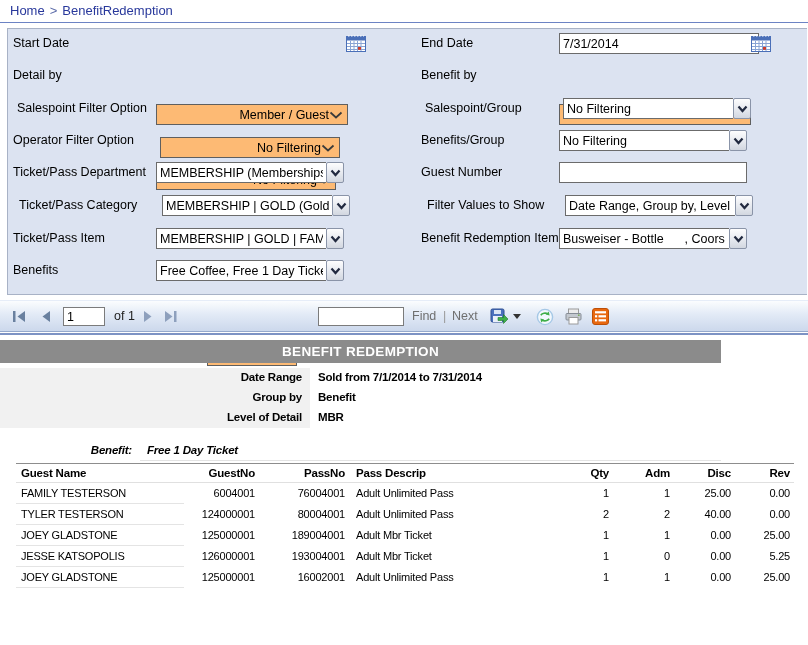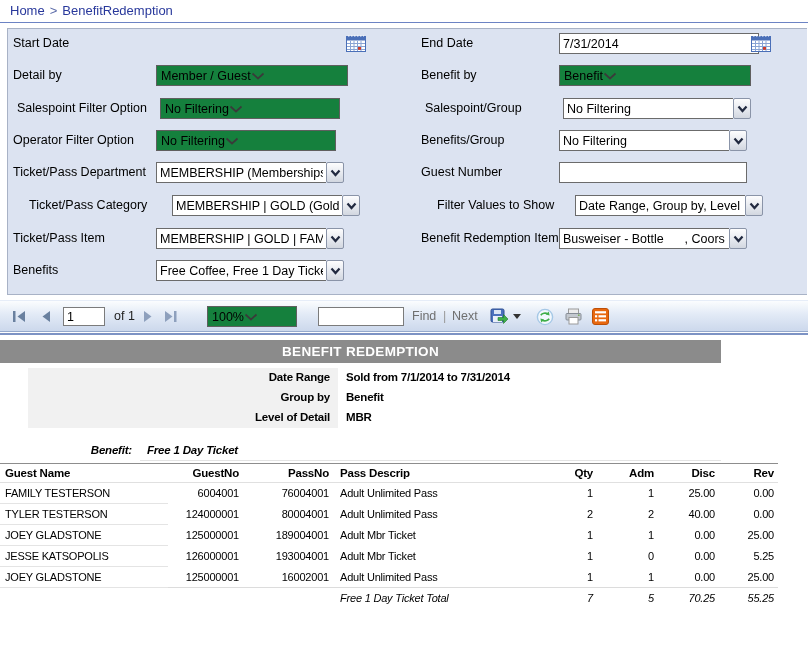--- a/index.html
+++ b/index.html
@@ -15,22 +15,22 @@
   .crumb-sep { color:#5a6aa8; margin:0 5px; }
 
   
   .panel { position:absolute; top:28px; left:7px; width:800px; height:267px;
     background:#dce3f1; border:1px solid #a8b2c6; border-right:none; }
   .frow { position:absolute; height:21px;text-decoration:underline; }
   .flabel { position:absolute; top:3px; font-size:12.5px; color:#000; white-space:nowrap; }
   .ctrl { position:absolute; top:0; height:21px; }
   .tinput { height:21px; border:1px solid #6b6b6b; background:#fff;
     font-family:"Liberation Sans",sans-serif; font-size:12.5px; padding:0 3px; white-space:pre; }
-  .nselect { display:flex; align-items:center; justify-content:flex-start;
-    height:21px; border:1px solid #5f5f5f; background:#15803d; padding:0 4px; cursor:default; }
+  .nselect { display:flex; align-items:center; justify-content:flex-end;
+    height:21px; border:1px solid #5f5f5f; background:#fdba74; padding:0 4px; cursor:default;margin-top:39px; }
   .nselect-text { font-size:12.5px; white-space:pre; overflow:hidden; }
   .combo { display:flex; height:21px; }
   .combo .tinput { width:170px; border-right:none; }
   .combo-btn { width:18px; height:21px; border:1px solid #8a94a8; border-radius:2px;
     background:linear-gradient(#fdfdfe,#e6e9ef 55%,#d2d7e0); display:flex;
     align-items:center; justify-content:center; cursor:pointer; }
   .calbtn { position:absolute; top:1px; cursor:pointer; line-height:0; }
 
   
   .toolbar { position:absolute; top:300px; left:0; width:808px; height:32px;
@@ -45,30 +45,30 @@
   .tb-sep { position:absolute; top:8px; font-size:12.5px; color:#9a9a9a; }
   .tb-select { position:absolute; top:5px; width:90px; }
   .ticon { position:absolute; top:7px; line-height:0; cursor:pointer; }
 
   
   .report { position:absolute; top:337px; left:0; width:808px;
     letter-spacing:-0.2px; }
   .title-band { position:absolute; top:3px; left:0; width:721px; height:23px;
     background:#8b8b8b; color:#fff; font-weight:bold; font-size:13.5px;
     text-align:center; line-height:23px; letter-spacing:0.3px; }
-  .info-row { position:absolute; left:0; width:721px; height:20px; font-size:11.5px;margin-left:28px; }
+  .info-row { position:absolute; left:0; width:721px; height:20px; font-size:11.5px; }
   .info-label { position:absolute; left:0; top:0; width:310px; height:20px;
     background:#f1f1f1; text-align:right; padding:3px 8px 0 0; font-weight:bold; }
   .info-value { position:absolute; left:318px; top:3px; font-weight:bold; white-space:nowrap; }
   .benefit-row { position:absolute; left:0; width:721px; height:17px; font-size:11.5px; }
   .benefit-label { position:absolute; right:589px; top:0; font-weight:bold; font-style:italic; }
   .benefit-value { position:absolute; left:147px; top:0; font-weight:bold; font-style:italic; }
   .benefit-underline { position:absolute; left:140px; top:16px; width:581px; height:1px; background:#e3e3e3; }
 
-  table.rpt { position:absolute; left:0; border-collapse:collapse; table-layout:fixed;
+  table.rpt { position:absolute; left:16px; border-collapse:collapse; table-layout:fixed;
     width:721px; font-size:11px; letter-spacing:-0.2px; }
   table.rpt th { font-size:11.5px; font-weight:bold; height:19px;
     border-top:1px solid #8d8d8d; border-bottom:1px solid #e0e0e0; }
   table.rpt td { height:21px; }
   .c-left { text-align:left; padding-left:5px; }
   .c-descrip { text-align:left; padding-left:7px; }
   .c-num { text-align:right; padding-right:4px; }
   td.name-cell { border-bottom:1px solid #e4e4e4; }
   tr.total-row td { border-top:1px solid #dcdcdc; font-style:italic; }
 
@@ -180,21 +180,21 @@
         <span class="combo-btn">
             <svg width="11" height="8">
               <polyline points="1.5,1.5 5.5,6 9.5,1.5" fill="none" stroke="#222a40" stroke-width="2.2"></polyline>
             </svg>
           </span>
       </div>
       <span class="flabel" style="left:413px">Guest Number</span>
       <input class="tinput ctrl" style="left: 551px; width: 188px;" value="">
     </div>
 
-    <div class="frow" style="top:166px; left:16px; right:0;">
+    <div class="frow" style="top:166px; left:6px; right:0;">
       <span class="flabel" style="left:5px">Ticket/Pass Category</span>
       <div class="combo ctrl" style="left:148px;">
         <input class="tinput" value="MEMBERSHIP | GOLD (Gold Leve" style="">
         <span class="combo-btn">
             <svg width="11" height="8">
               <polyline points="1.5,1.5 5.5,6 9.5,1.5" fill="none" stroke="#222a40" stroke-width="2.2"></polyline>
             </svg>
           </span>
       </div>
       <span class="flabel" style="left:413px">Filter Values to Show</span>
@@ -409,27 +409,17 @@
       <tr>
         <td class="c-left name-cell">JOEY GLADSTONE</td>
         <td class="c-num">125000001</td>
         <td class="c-num">16002001</td>
         <td class="c-descrip">Adult Unlimited Pass</td>
         <td class="c-num">1</td>
         <td class="c-num">1</td>
         <td class="c-num">0.00</td>
         <td class="c-num">25.00</td>
       </tr>
-      <tr class="total-row">
-        <td></td>
-            <td></td>
-            <td></td>
-        <td class="c-descrip">Free 1 Day Ticket Total</td>
-        <td class="c-num">7</td>
-        <td class="c-num">5</td>
-        <td class="c-num">70.25</td>
-        <td class="c-num">55.25</td>
-      </tr>
     </tbody>
       </table>
   </div>
 
 </div>
 
 </body></html>

